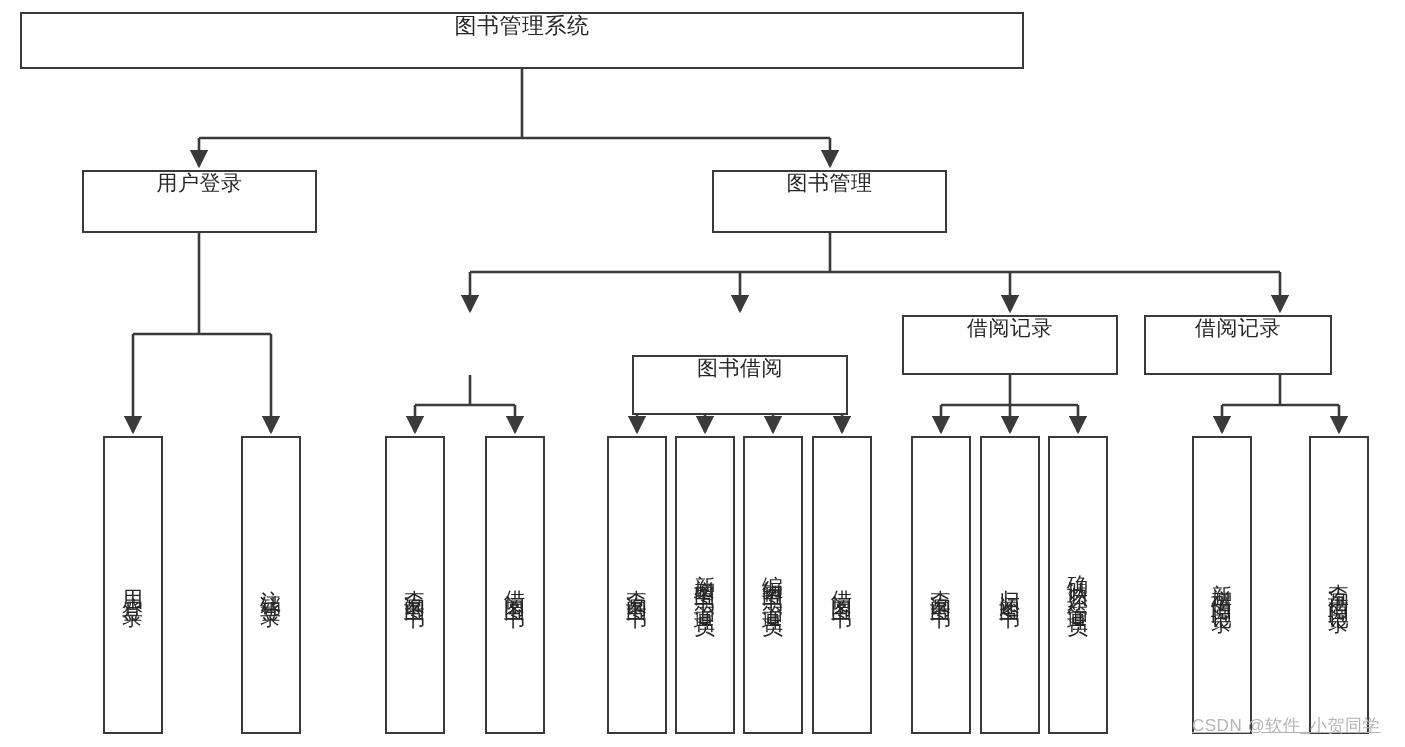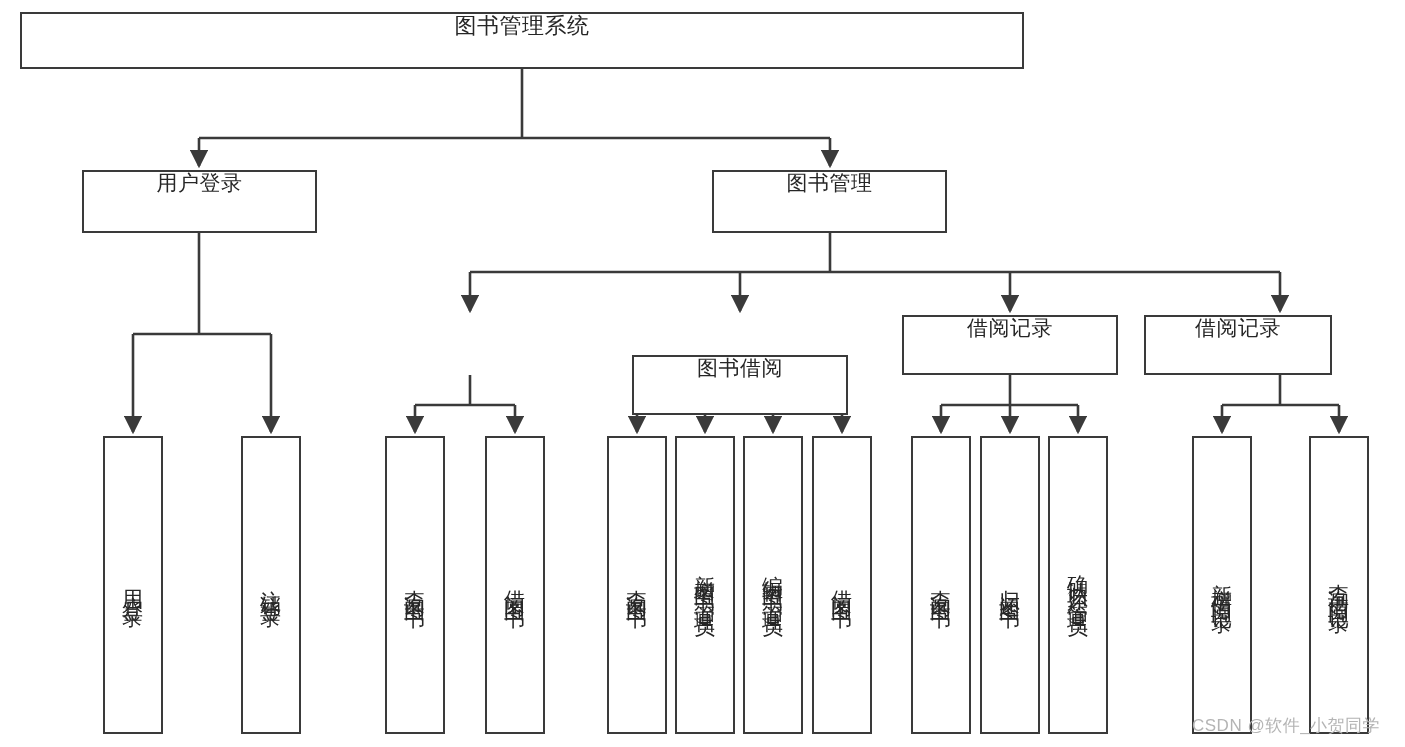--- a/index.html
+++ b/index.html
@@ -65,20 +65,21 @@
     white-space: nowrap;
     max-height: 100%;
   }
   .watermark {
     position: absolute;
     color: #b4b4b4;
     font-size: 17px;
     letter-spacing: 0.5px;
     white-space: nowrap;
     user-select: none;
+    text-decoration: underline;
   }
 </style>
 </head>
 <body>
 
 <div id="canvas">
 
   <svg id="edges" viewBox="0 0 1405 747" xmlns="http://www.w3.org/2000/svg">
     <defs>
       <marker id="arrow" viewBox="0 0 12 12" refX="10.5" refY="6" markerWidth="7" markerHeight="7" orient="auto-start-reverse">

